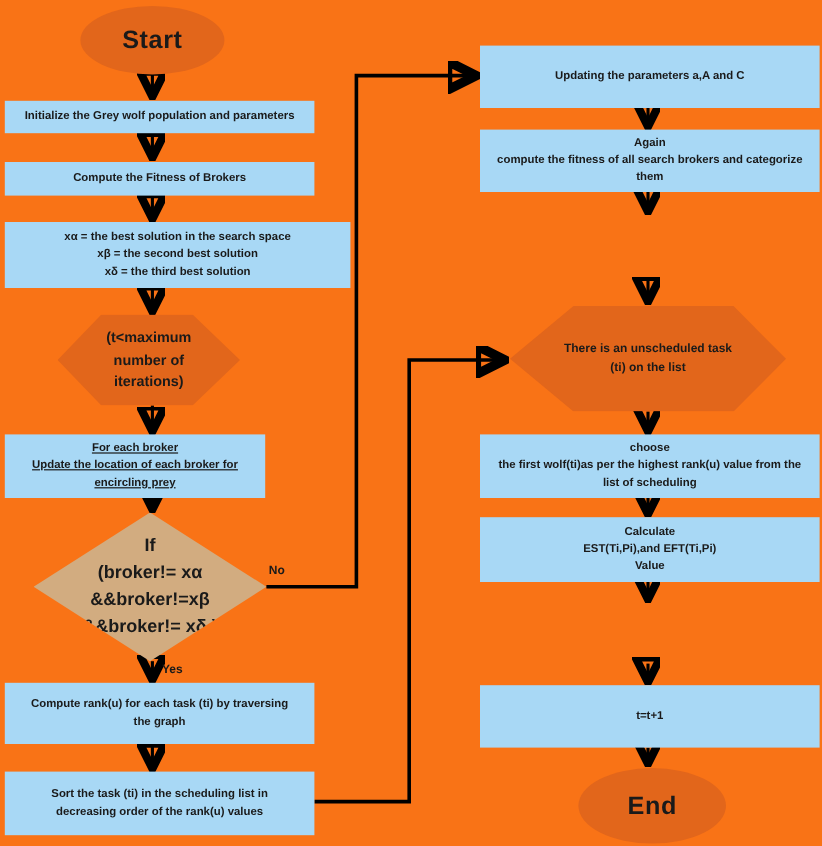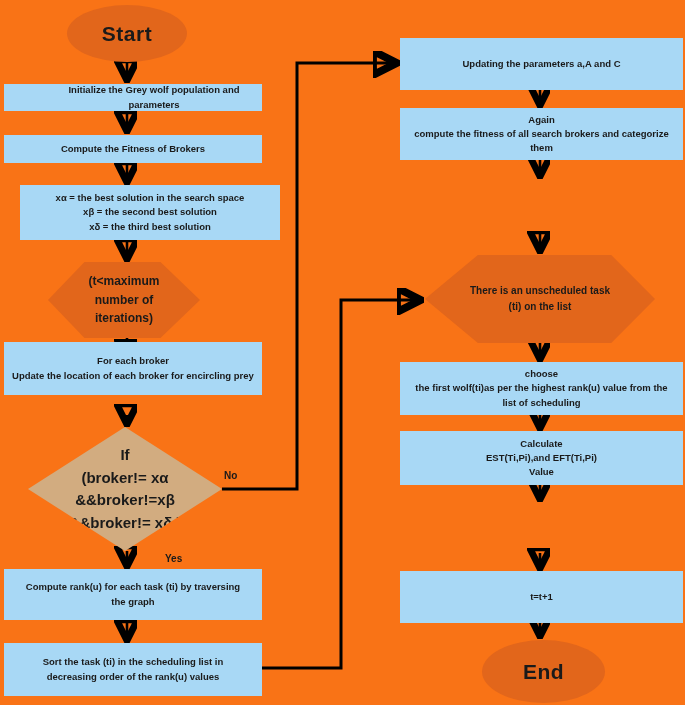--- a/index.html
+++ b/index.html
@@ -109,43 +109,43 @@
     <path d="M540 553 V566" marker-end="url(#ah)"></path>
     <path d="M540 623 V634" marker-end="url(#ah)"></path>
 
     <path class="elbow" d="M222 489 H297 V63 H394" marker-end="url(#ah)"></path>
 
     <path class="elbow" d="M262 668 H341 V300 H418" marker-end="url(#ah)"></path>
   </svg>
 
   <div class="node ellipse" style="left:67px;top:5px;width:120px;height:57px;">Start</div>
 
-  <div class="node rect" style="left:4px;top:84px;width:258px;height:27px;padding-left:48px;">Initialize the Grey wolf population and parameters</div>
+  <div class="node rect" style="left:4px;top:84px;width:258px;height:27px;">Initialize the Grey wolf population and parameters</div>
 
   <div class="node rect" style="left:4px;top:135px;width:258px;height:28px;">Compute the Fitness of Brokers</div>
 
-  <div class="node rect" style="left:20px;top:185px;width:260px;height:55px;">xα = the best solution in the search space
+  <div class="node rect" style="left:4px;top:185px;width:288px;height:55px;">xα = the best solution in the search space
 xβ = the second best solution
 xδ = the third best solution</div>
 
   <div class="node hex hex-left" style="left:48px;top:262px;width:152px;height:76px;">(t&lt;maximum
 number of
 iterations)</div>
 
-  <div class="node rect" style="left:4px;top:342px;width:258px;height:53px;">For each broker
+  <div class="node rect" style="left:4px;top:362px;width:217px;height:53px;text-decoration:underline;">For each broker
 Update the location of each broker for encircling prey</div>
 
   <div class="node diamond" style="left:28px;top:427px;width:194px;height:124px;">If
 (broker!= xα
 &amp;&amp;broker!=xβ
 &amp;&amp;broker!= xδ )</div>
 
   <div class="edge-label" style="left:224px;top:470px;">No</div>
 
-  <div class="edge-label" style="left:135px;top:553px;padding-left:30px;">Yes</div>
+  <div class="edge-label" style="left:135px;top:553px;">Yes</div>
 
   <div class="node rect" style="left:4px;top:569px;width:258px;height:51px;">Compute rank(u) for each task (ti) by traversing
 the graph</div>
 
   <div class="node rect" style="left:4px;top:643px;width:258px;height:53px;">Sort the task (ti) in the scheduling list in
 decreasing order of the rank(u) values</div>
 
   <div class="node rect" style="left:400px;top:38px;width:283px;height:52px;">Updating the parameters a,A and C</div>
 
   <div class="node rect" style="left:400px;top:108px;width:283px;height:52px;">Again

